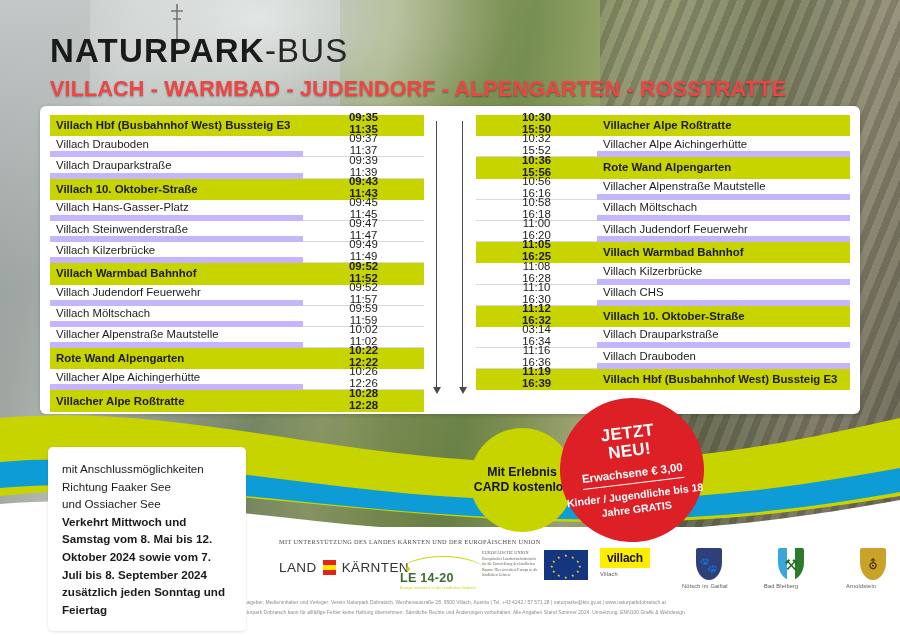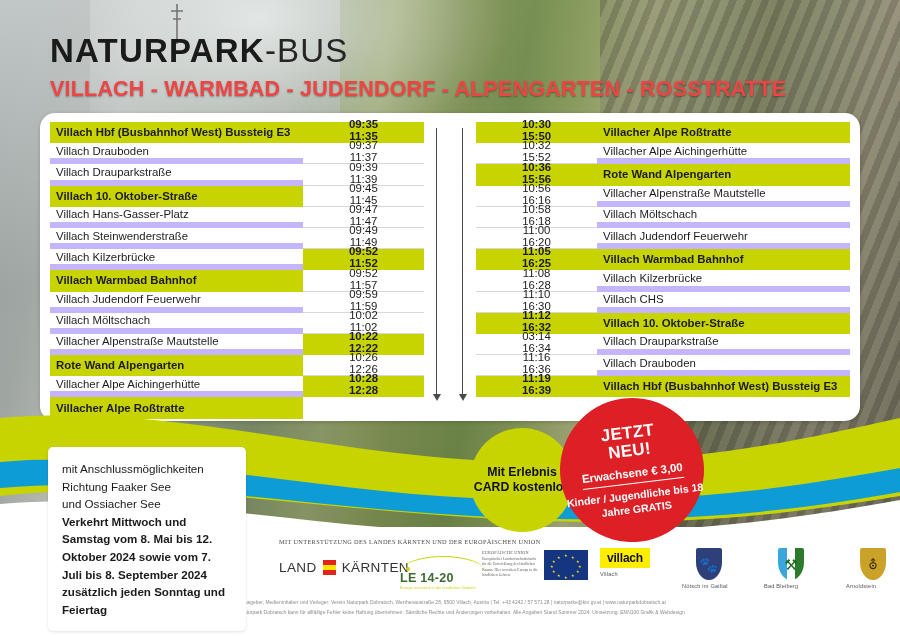--- a/index.html
+++ b/index.html
@@ -58,22 +58,22 @@
   }
   .title .light { font-weight: 400; color: #262626; }
   .subtitle {
     margin-top: 8px; font-size: 21.5px; font-weight: 700; color: #ef4444;
     letter-spacing: 0.2px; white-space: nowrap;
     text-shadow: 0 1px 2px rgba(0,0,0,0.35);
   }
 
   
   .card {
-    position: absolute; left: 40px; top: 113px; width: 820px; height: 308px;
-    background: #ffffff; border-radius: 15px;
+    position: absolute; left: 40px; top: 106px; width: 820px; height: 308px;
+    background: #ffffff; border-radius: 6px;
     box-shadow: 0 1px 4px rgba(0,0,0,0.18);
   }
   .card-inner { display: flex; padding: 9px 10px 9px 10px; height: 100%; }
   .half { display: flex; flex: 1 1 0; min-width: 0; }
   .half.left .stops { order: 1; } .half.left .times { order: 2; } .half.left .arrow-col { order: 3; }
   .half.right .arrow-col { order: 1; } .half.right .times { order: 2; } .half.right .stops { order: 3; }
 
   .stops { width: 253px; flex: 0 0 253px; }
   .times { flex: 1 1 auto; min-width: 0; }
   .arrow-col { width: 26px; flex: 0 0 26px; position: relative; }
@@ -219,20 +219,24 @@
             <span>11:35</span>
           </div>
           <div class="row ">
             <span>09:37</span>
             <span>11:37</span>
           </div>
           <div class="row ">
             <span>09:39</span>
             <span>11:39</span>
           </div>
+          <div class="row hl">
+            <span>09:43</span>
+            <span>11:43</span>
+          </div>
           <div class="row ">
             <span>09:45</span>
             <span>11:45</span>
           </div>
           <div class="row ">
             <span>09:47</span>
             <span>11:47</span>
           </div>
           <div class="row ">
             <span>09:49</span>

